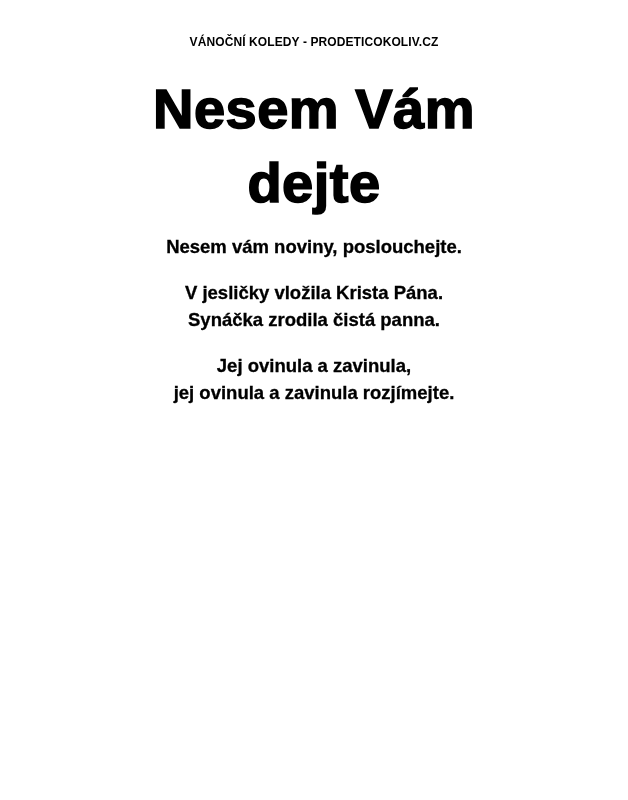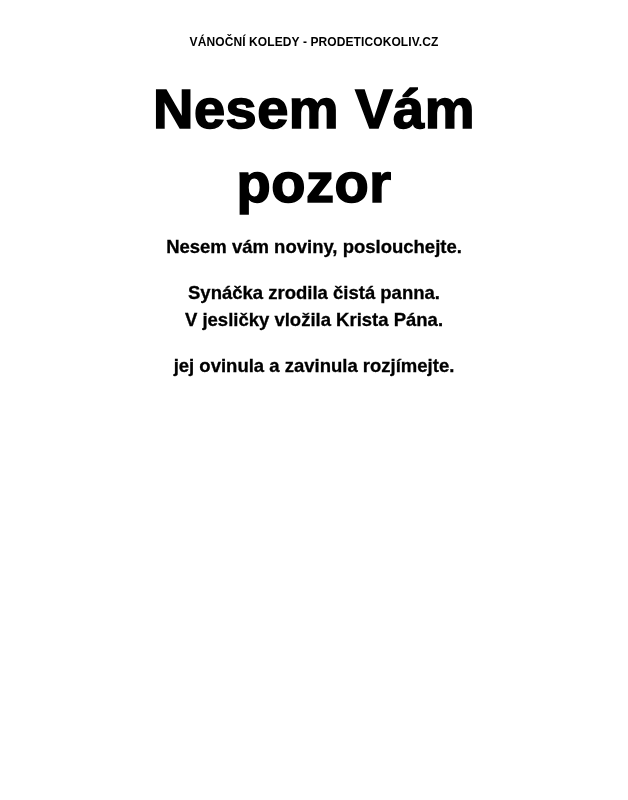--- a/index.html
+++ b/index.html
@@ -59,28 +59,29 @@
     .stanza .line { display: block; white-space: nowrap; }
   </style>
 </head>
 <body>
 
 <div class="page">
   <div class="site-header">VÁNOČNÍ KOLEDY - PRODETICOKOLIV.CZ</div>
 
   <h1 class="title">
     <span>Nesem Vám</span>
-    <span>pozor</span>
+    <span>dejte</span>
   </h1>
 
   <div class="lyrics">
     <p class="stanza">
       <span class="line">Nesem vám noviny, poslouchejte.</span>
     </p>
     <p class="stanza">
+      <span class="line">V jesličky vložila Krista Pána.</span>
       <span class="line">Synáčka zrodila čistá panna.</span>
-      <span class="line">V jesličky vložila Krista Pána.</span>
     </p>
     <p class="stanza">
+      <span class="line">Jej ovinula a zavinula,</span>
       <span class="line">jej ovinula a zavinula rozjímejte.</span>
     </p>
   </div>
 </div>
 
 </body></html>

